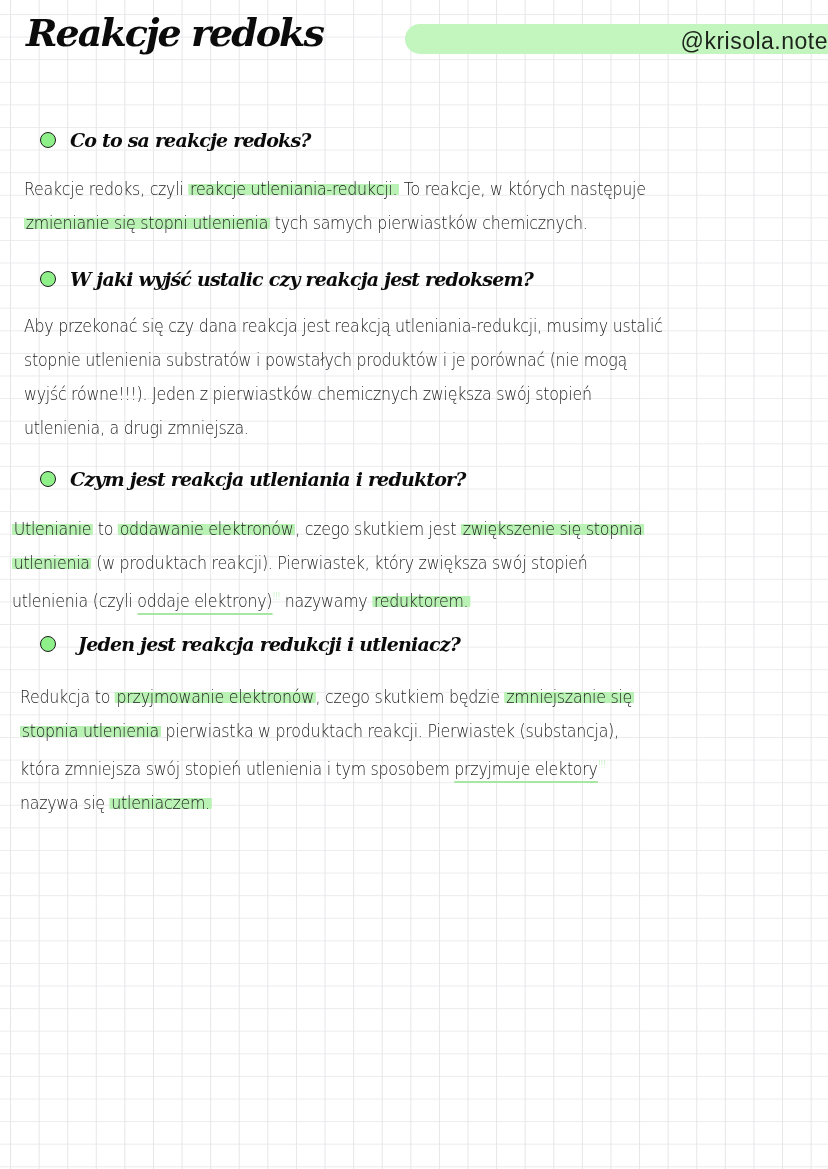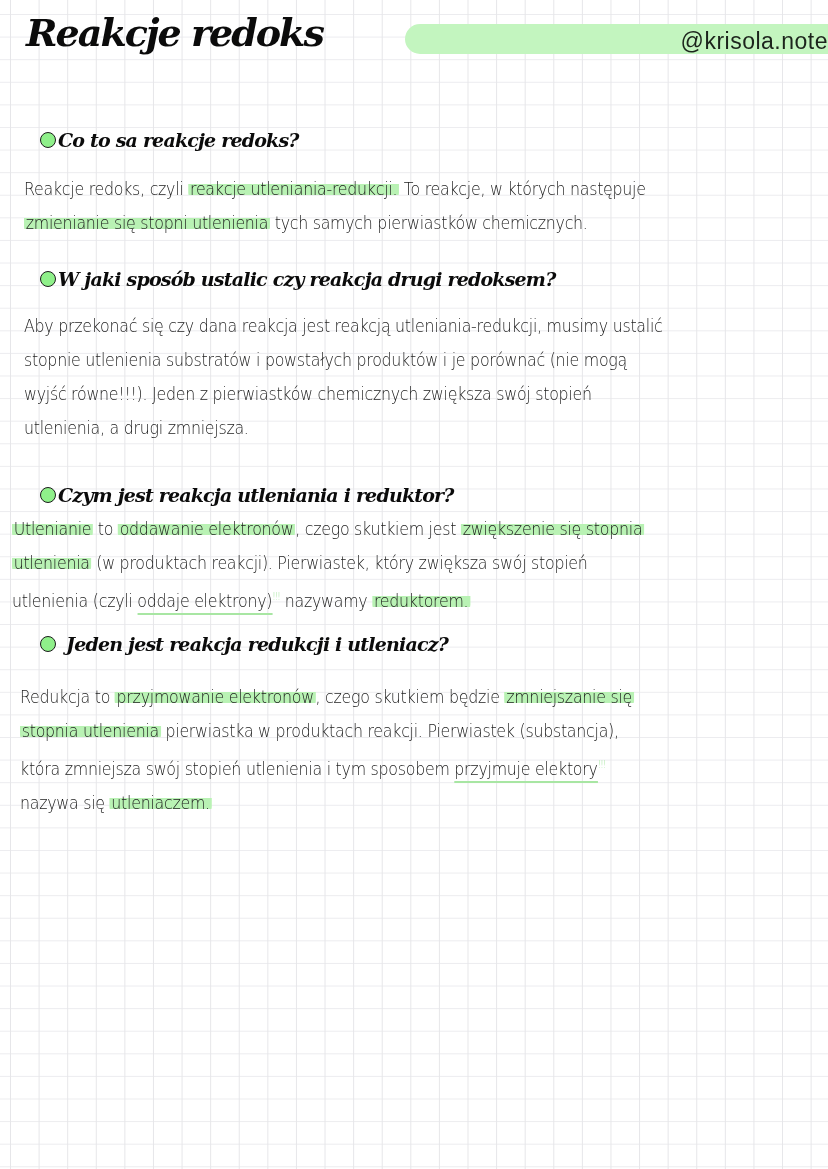--- a/index.html
+++ b/index.html
@@ -51,21 +51,21 @@
       font-size: 23px;
       color: #000000;
       opacity: 0.85;
       letter-spacing: 0.5px;
       z-index: 2;
     }
     .section-heading {
       position: absolute;
       display: flex;
       align-items: center;
-      gap: 2px;
+      gap: 14px;
       margin: 0;
     }
     .bullet {
       width: 16px;
       height: 16px;
       border-radius: 50%;
       background: #8ff08a;
       border: 1.5px solid #1c1c1c;
       box-sizing: border-box;
       flex-shrink: 0;
@@ -118,30 +118,30 @@
   <span class="bullet"></span>
   <span class="heading-text">Co to sa reakcje redoks?</span>
 </h2>
 <div class="paragraph" style="left:24px; top:172px;">
   <div><span>Reakcje redoks, czyli </span><span class="hl">reakcje utleniania-redukcji.</span><span> To reakcje, w których następuje</span></div>
   <div><span class="hl">zmienianie się stopni utlenienia</span><span> tych samych pierwiastków chemicznych.</span></div>
 </div>
 
 <h2 class="section-heading" style="left:40px; top:268px;">
   <span class="bullet"></span>
-  <span class="heading-text">W jaki sposób ustalic czy reakcja drugi redoksem?</span>
+  <span class="heading-text">W jaki wyjść ustalic czy reakcja jest redoksem?</span>
 </h2>
 <div class="paragraph" style="left:24px; top:309px;">
   <div>Aby przekonać się czy dana reakcja jest reakcją utleniania-redukcji, musimy ustalić</div>
   <div>stopnie utlenienia substratów i powstałych produktów i je porównać (nie mogą</div>
   <div>wyjść równe!!!). Jeden z pierwiastków chemicznych zwiększa swój stopień</div>
   <div>utlenienia, a drugi zmniejsza.</div>
 </div>
 
-<h2 class="section-heading" style="left:40px; top:484px;">
+<h2 class="section-heading" style="left:40px; top:468px;">
   <span class="bullet"></span>
   <span class="heading-text">Czym jest reakcja utleniania i reduktor?</span>
 </h2>
 <div class="paragraph" style="left:12px; top:512px;">
   <div><span class="hl">Utlenianie</span><span> to </span><span class="hl">oddawanie elektronów</span><span>, czego skutkiem jest </span><span class="hl">zwiększenie się stopnia</span></div>
   <div><span class="hl">utlenienia</span><span> (w produktach reakcji). Pierwiastek, który zwiększa swój stopień</span></div>
   <div><span>utlenienia (czyli </span><span class="ul">oddaje elektrony)</span><span class="marks">!!!</span><span> nazywamy </span><span class="hl">reduktorem.</span></div>
 </div>
 
 <h2 class="section-heading" style="left:40px; top:633px;">

